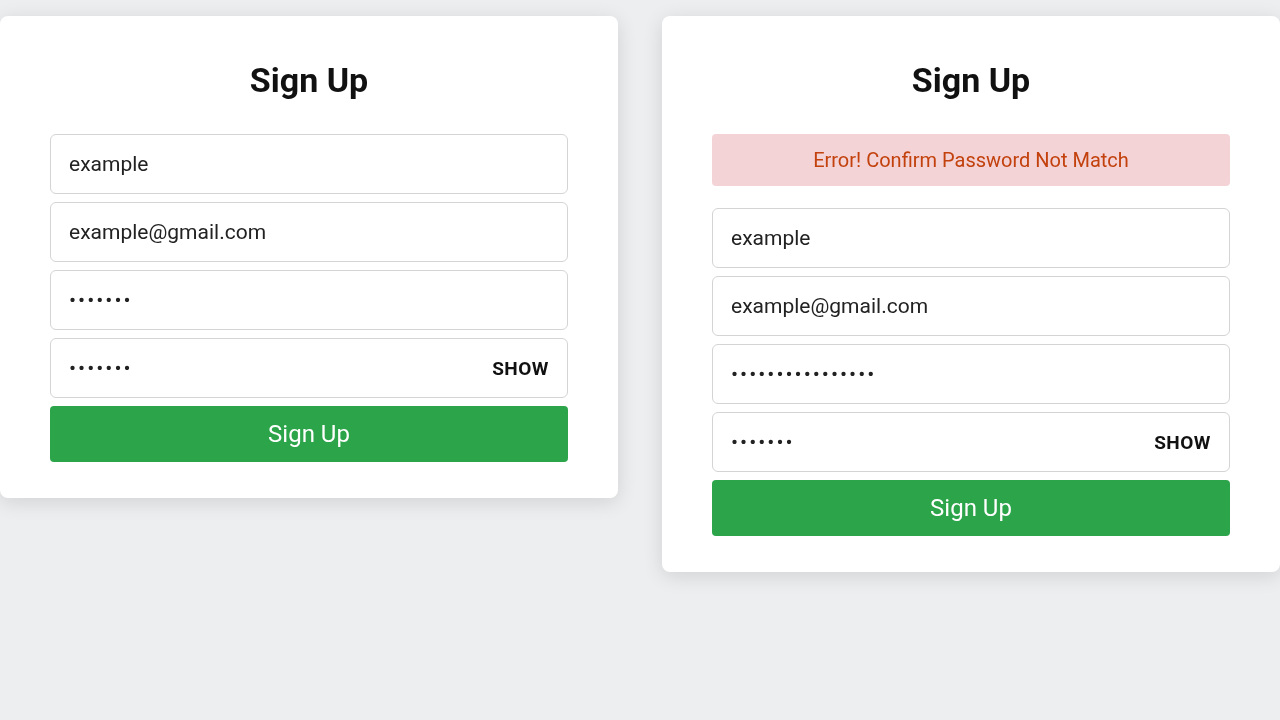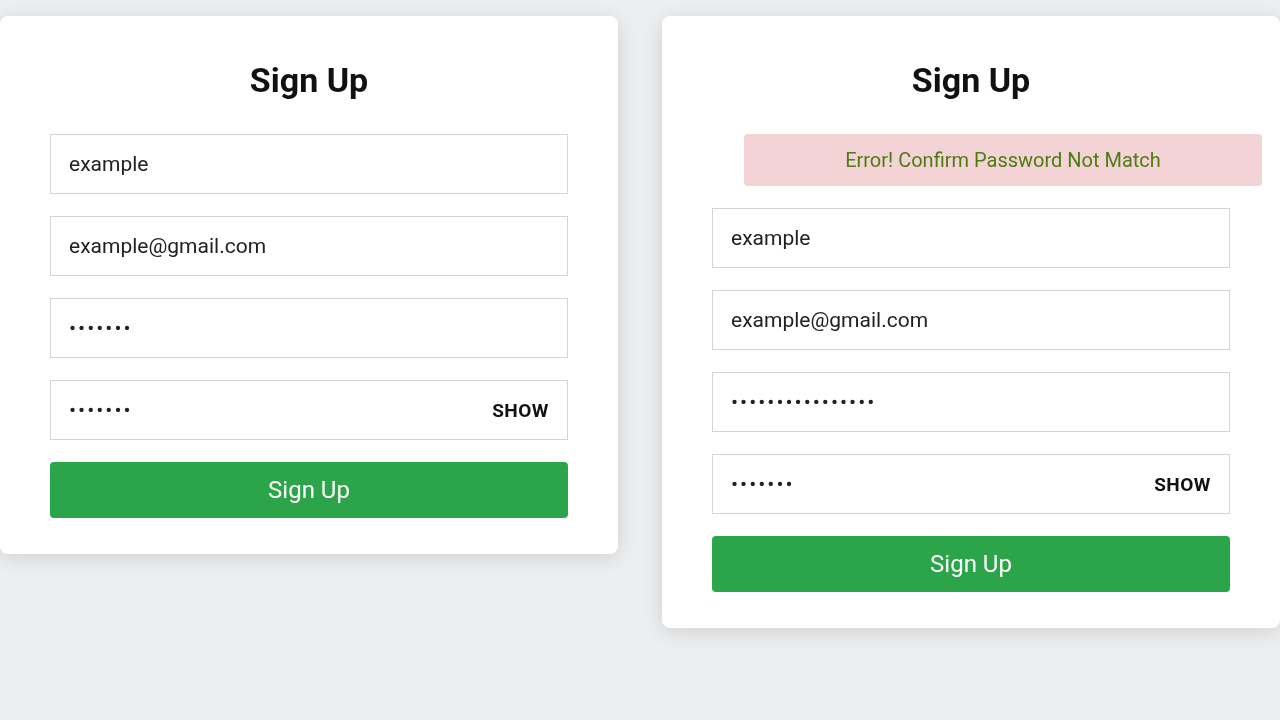--- a/index.html
+++ b/index.html
@@ -40,31 +40,30 @@
       font-size: 20px;
       padding: 14px 10px;
       margin-bottom: 22px;
     }
     .alert-success {
       background: #d3ecd8;
       color: #3a8a4f;
     }
     .alert-error {
       background: #f4d3d7;
-      color: #4d7c0f;
-      margin-left: 32px;
+      color: #c2410c;
     }
     .field {
       width: 100%;
       border: 1px solid #d4d4d4;
-      border-radius: 0;
+      border-radius: 6px;
       height: 60px;
       display: flex;
       align-items: center;
-      margin-bottom: 22px;
+      margin-bottom: 8px;
       background: #fff;
     }
     .field input {
       flex: 1;
       height: 100%;
       border: none;
       outline: none;
       font-size: 21px;
       color: #222;
       padding: 0 18px;

